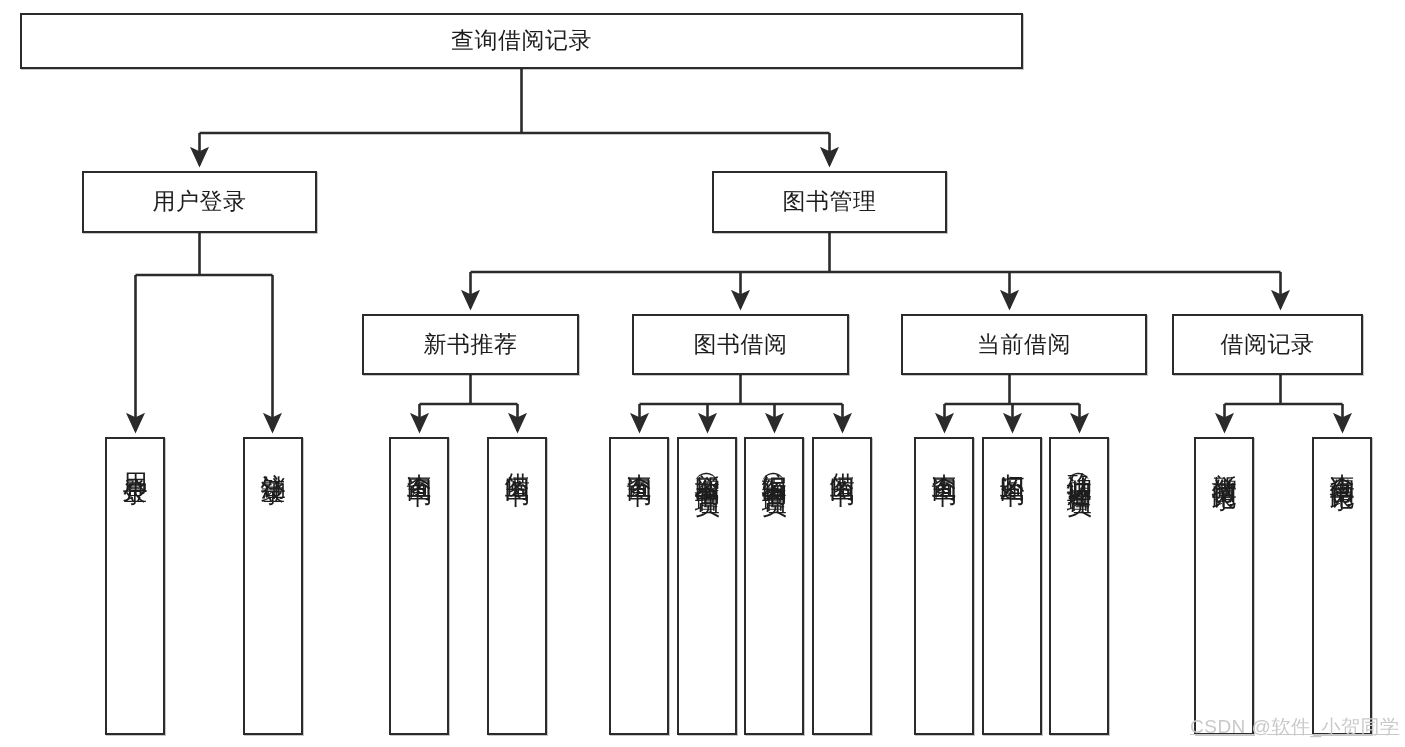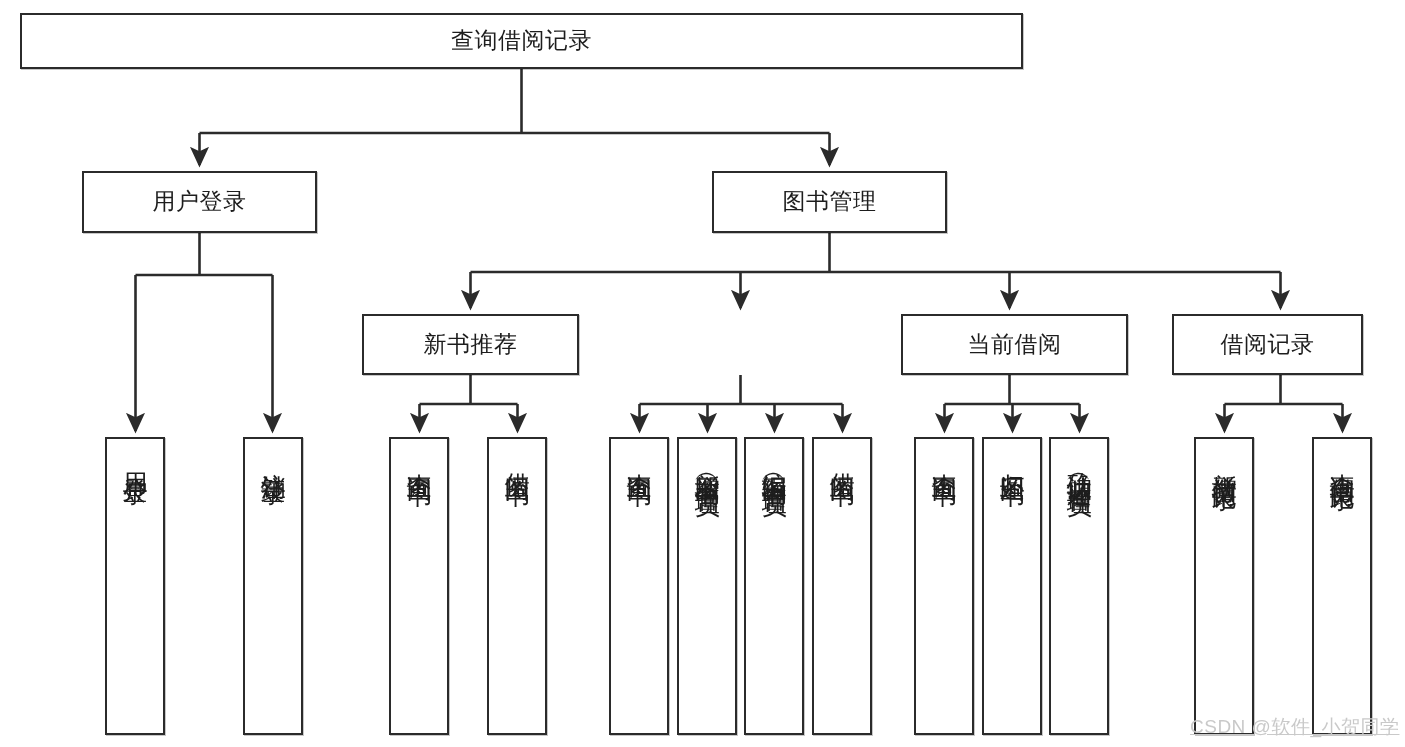--- a/index.html
+++ b/index.html
@@ -131,21 +131,24 @@
   <div class="node horiz" style="left:82px; top:171px; width:235px; height:62px;">
     <span class="label">用户登录</span>
   </div>
   <div class="node horiz" style="left:712px; top:171px; width:235px; height:62px;">
     <span class="label">图书管理</span>
   </div>
 
   <div class="node horiz" style="left:362px; top:314px; width:217px; height:61px;">
     <span class="label">新书推荐</span>
   </div>
-  <div class="node horiz" style="left:901px; top:314px; width:227px; height:61px;">
+  <div class="node horiz" style="left:632px; top:314px; width:217px; height:61px;">
+    <span class="label">图书借阅</span>
+  </div>
+  <div class="node horiz" style="left:901px; top:314px; width:246px; height:61px;">
     <span class="label">当前借阅</span>
   </div>
   <div class="node horiz" style="left:1172px; top:314px; width:191px; height:61px;">
     <span class="label">借阅记录</span>
   </div>
 
   <div class="node vert" style="left:105px; top:437px; width:60px; height:298px;">
     <span class="label">用户登录</span>
   </div>
   <div class="node vert" style="left:243px; top:437px; width:60px; height:298px;">

